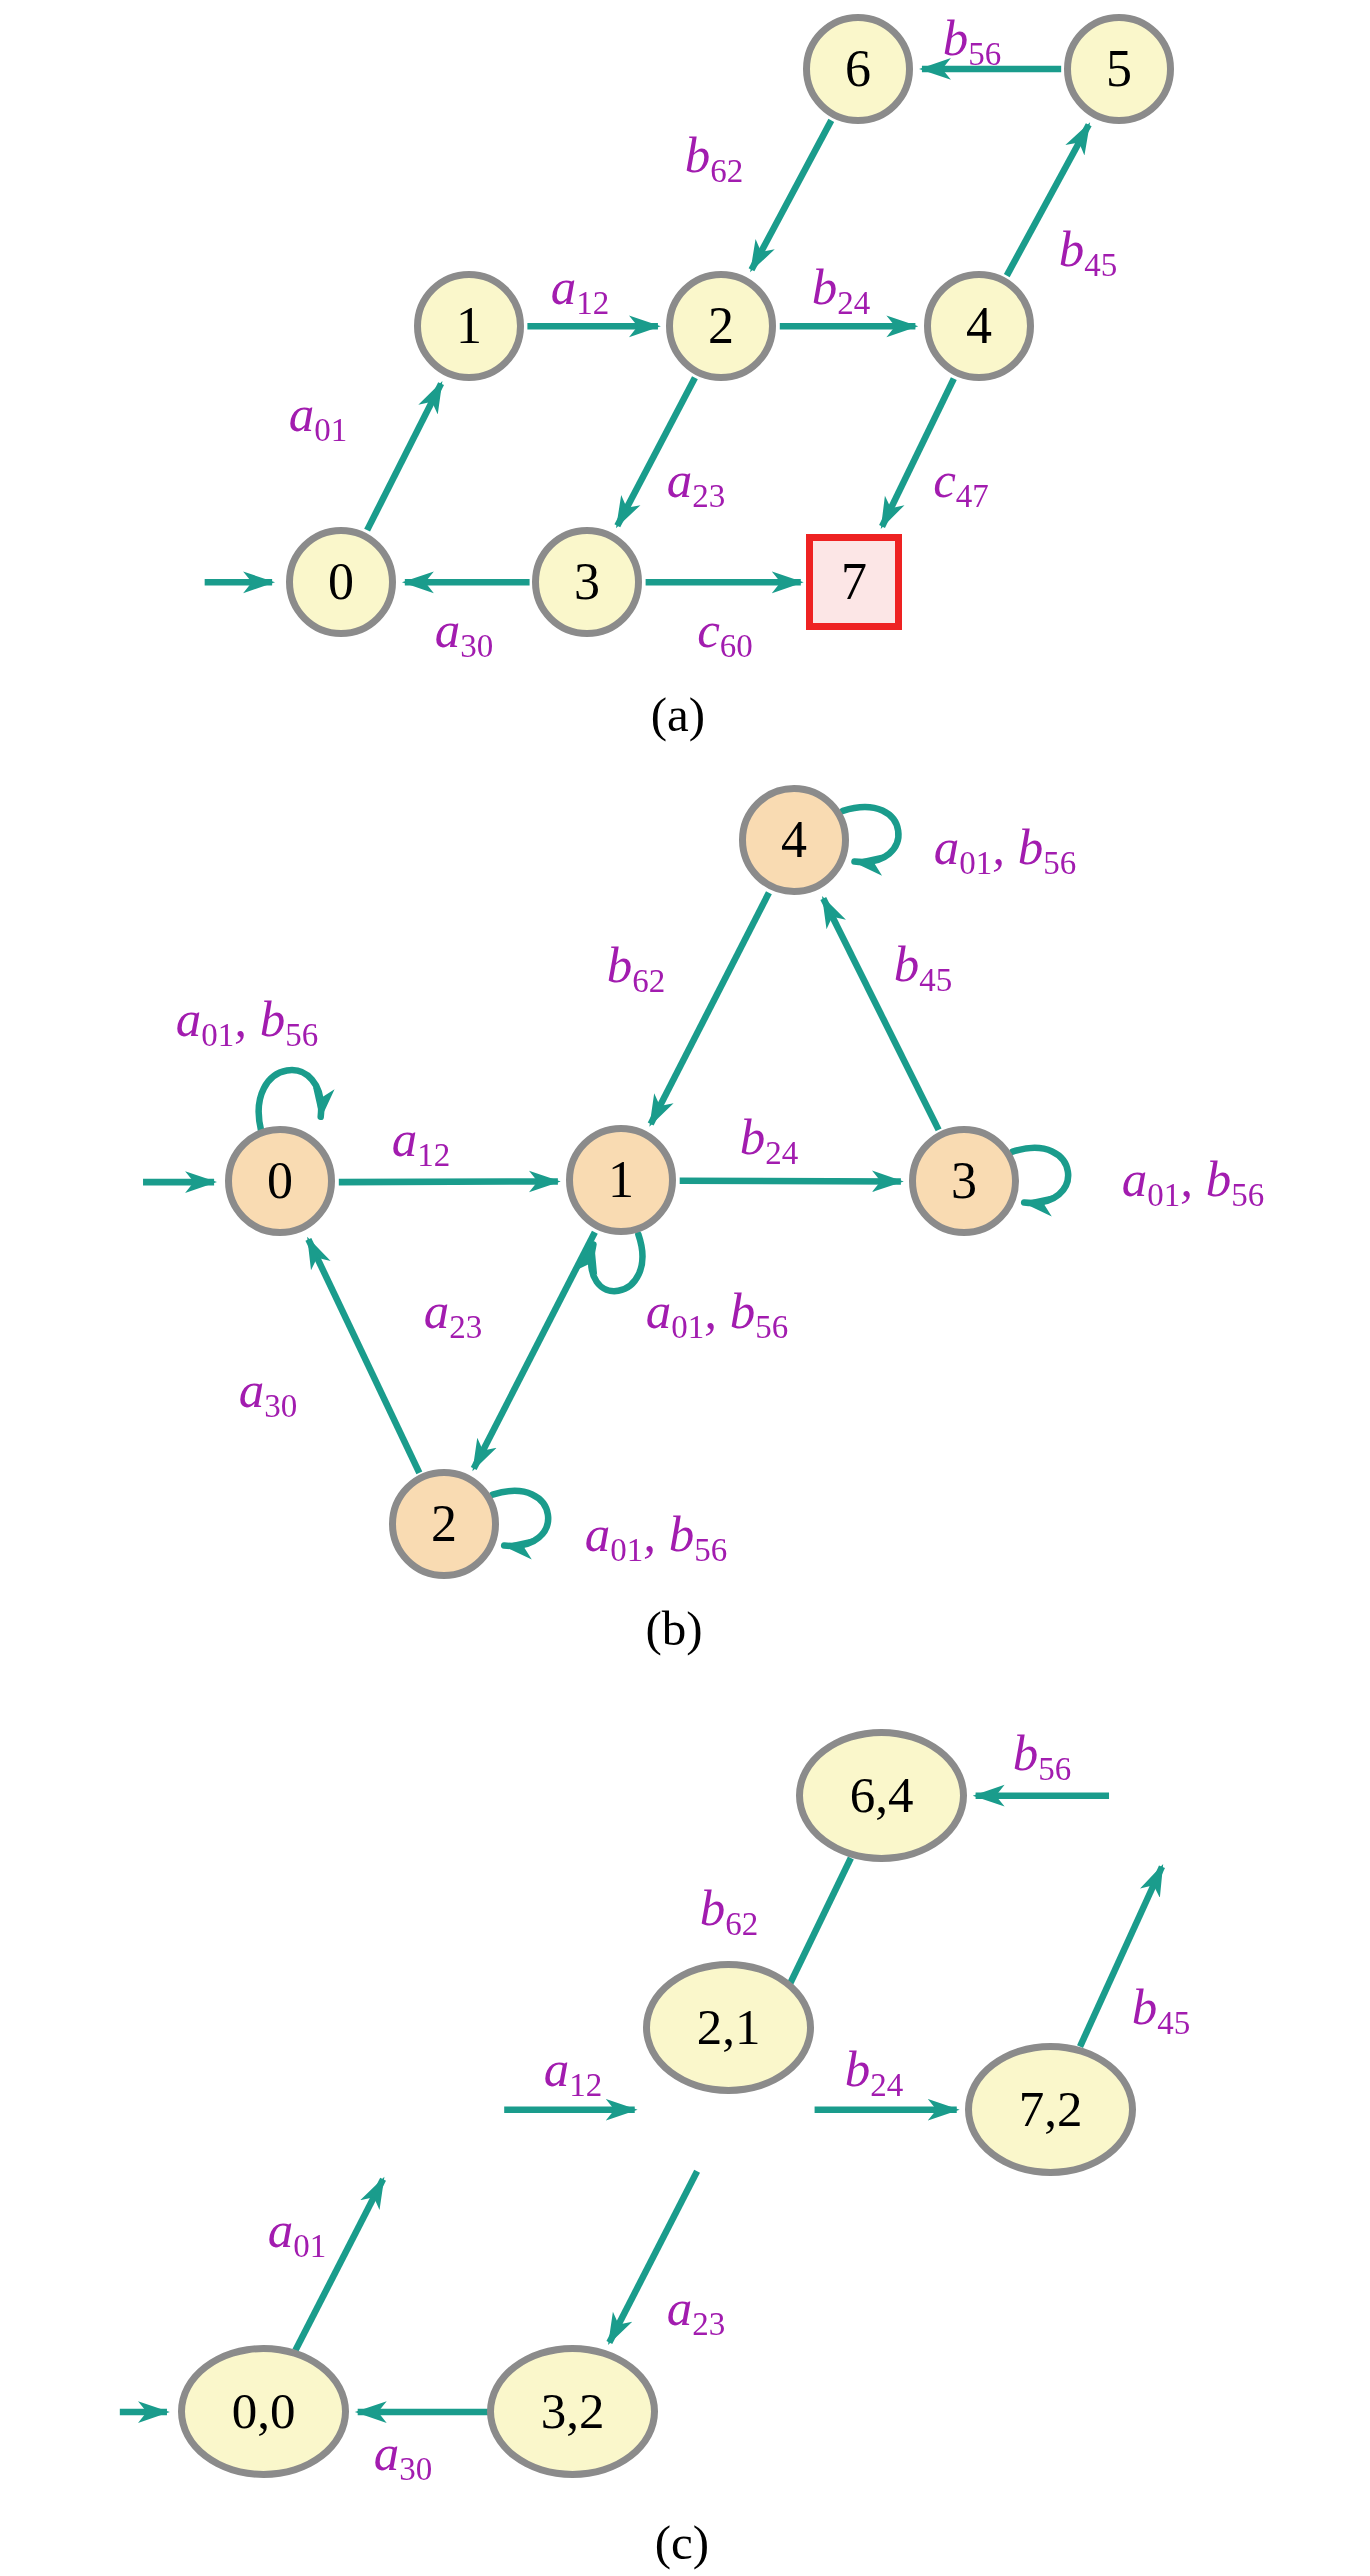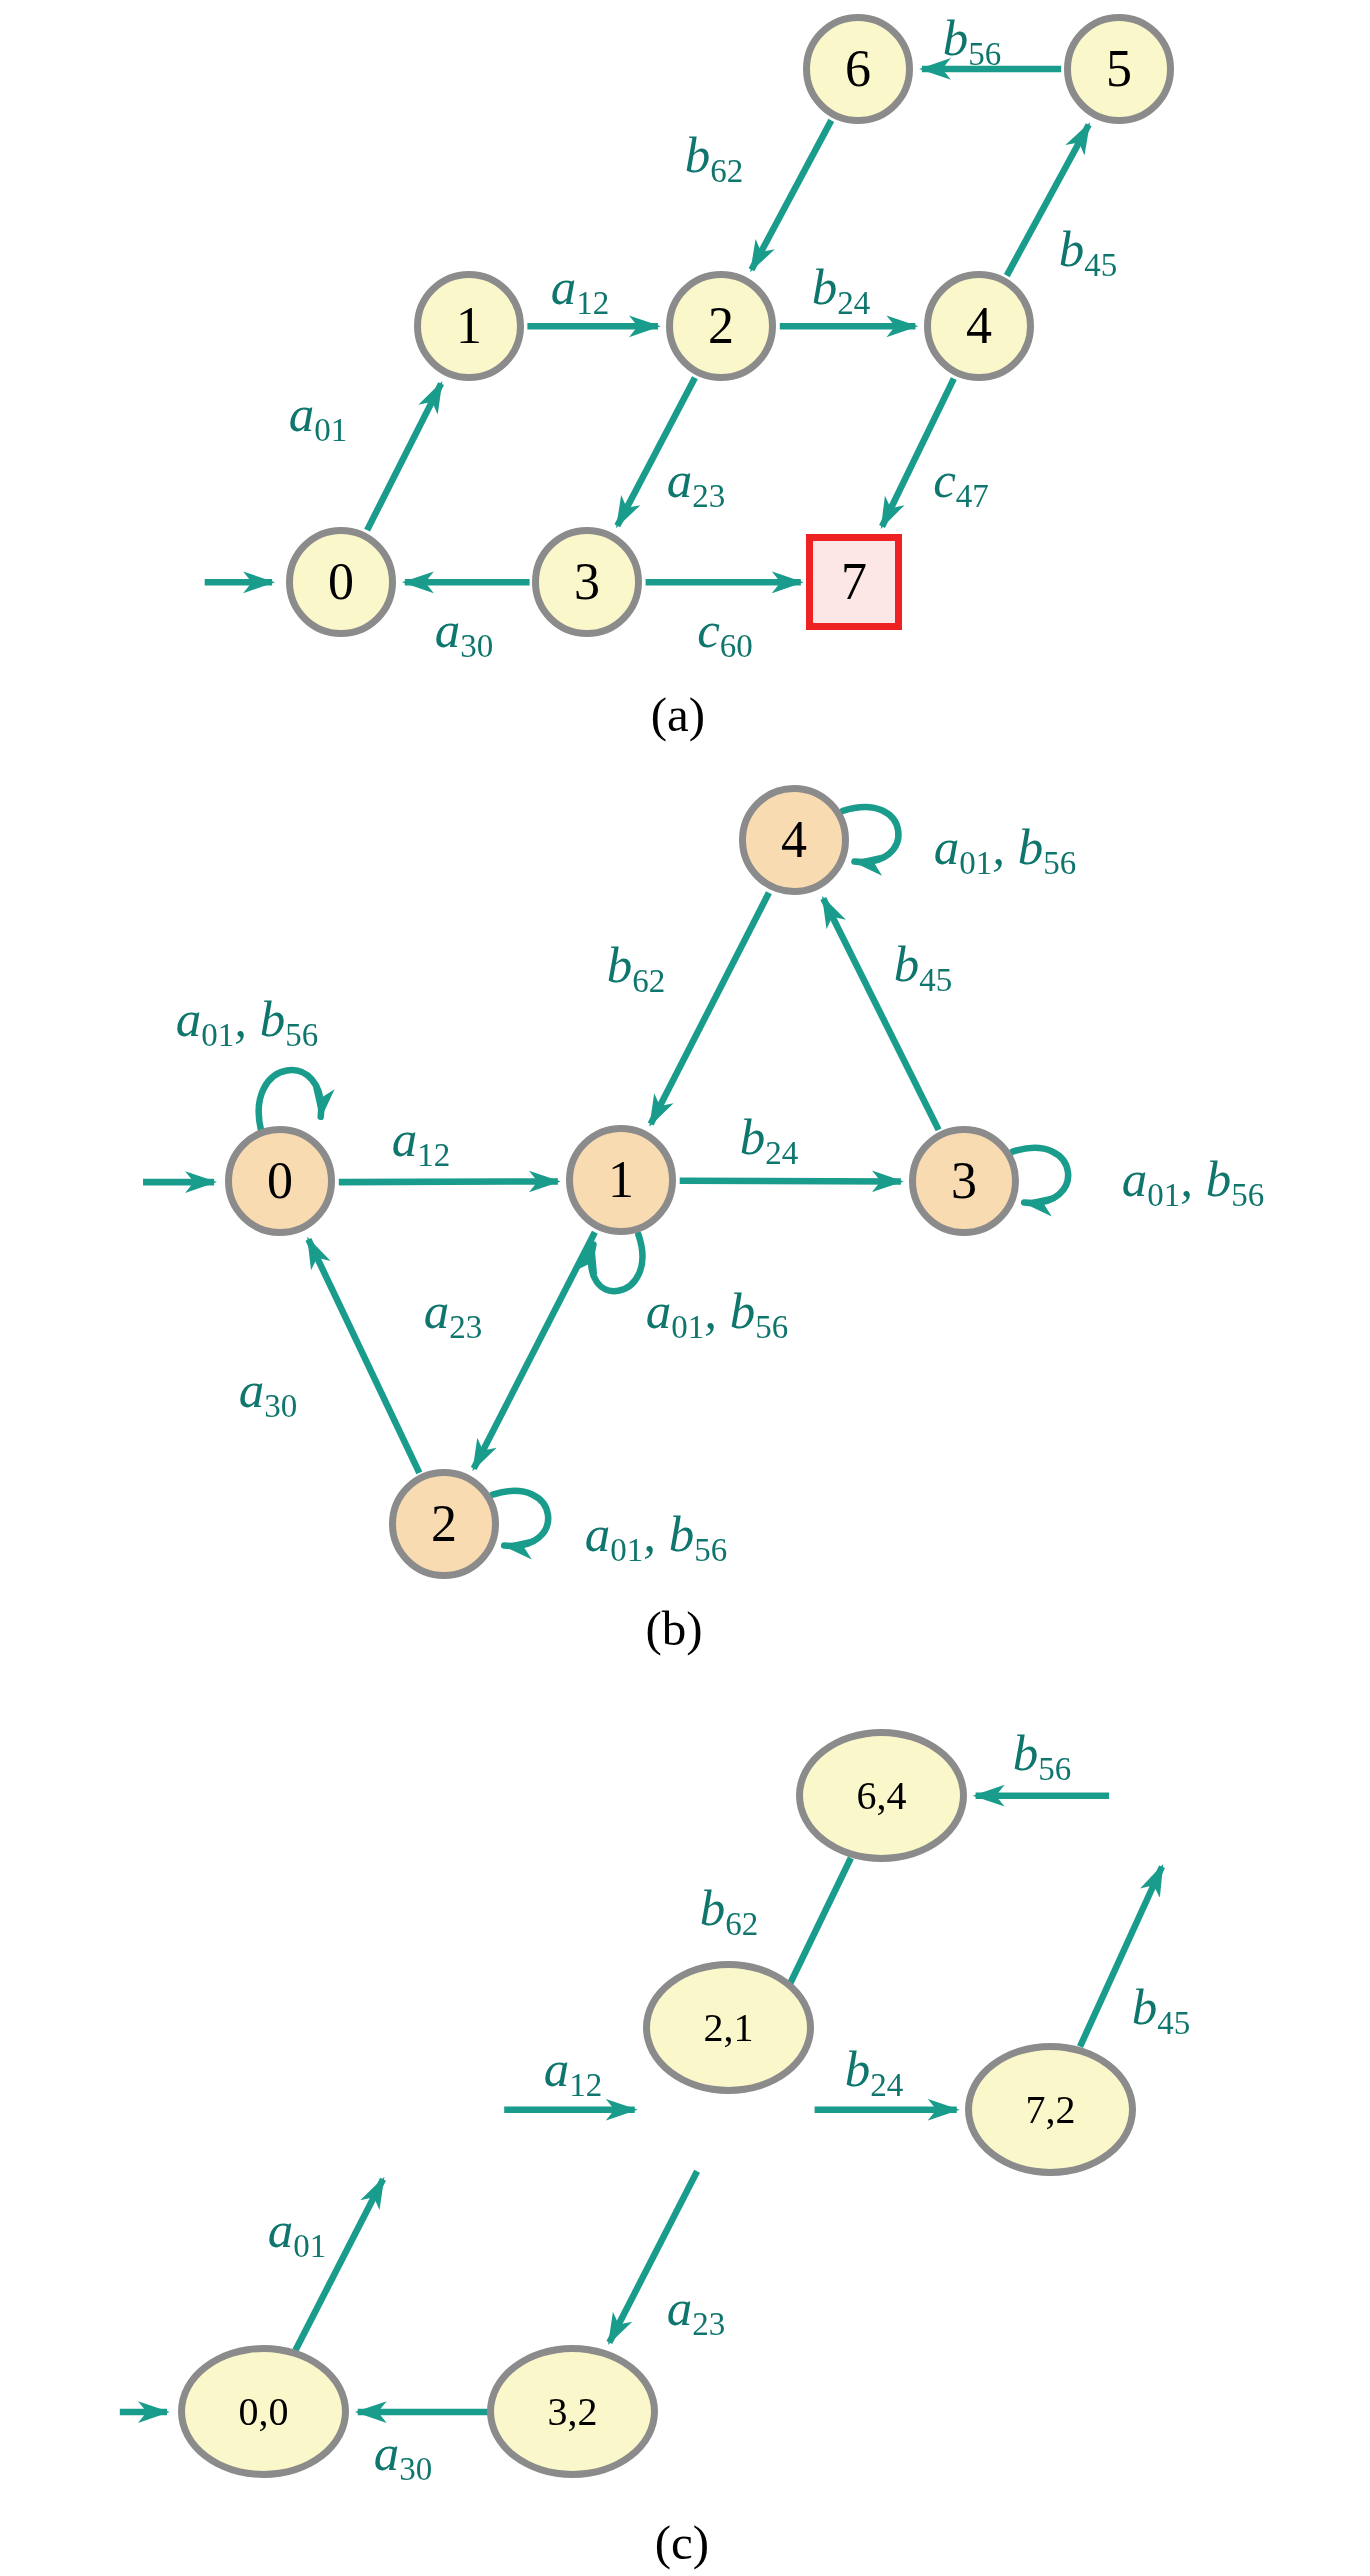--- a/index.html
+++ b/index.html
@@ -6,30 +6,30 @@
   .canvas{
     position:relative;width:1371px;height:2576px;background:#ffffff;overflow:hidden;
     font-family:"Liberation Serif","DejaVu Serif",serif;color:#000;
   }
   .edges{position:absolute;left:0;top:0;}
   .node{
     position:absolute;box-sizing:border-box;display:flex;align-items:center;justify-content:center;
     border:7.3px solid #8b8b8b;border-radius:50%;font-size:52px;line-height:1;color:#000;
   }
   .node.sm{width:110px;height:110px;}
-  .node.ell{width:171px;height:133px;font-size:40px;}
+  .node.ell{width:171px;height:133px;font-size:51px;}
   .yellow{background:#faf7cb;}
   .peach{background:#f9dbb2;}
   .node.final{
     border-radius:0;border:7.3px solid #ee2222;background:#fce6e6;
     width:96px;height:96px;
   }
   .elabel{
     position:absolute;transform:translate(-50%,-52%);font-size:51px;font-style:italic;
-    white-space:pre;line-height:1;color:#0f766e;
+    white-space:pre;line-height:1;color:#a21caf;
   }
   .elabel sub{font-size:33px;font-style:normal;line-height:0;vertical-align:-0.28em;}
   .caption{
     position:absolute;transform:translate(-50%,-50%);font-size:49px;line-height:1;color:#000;
   }
 </style>
 </head>
 <body>
 
 <div class="canvas">

